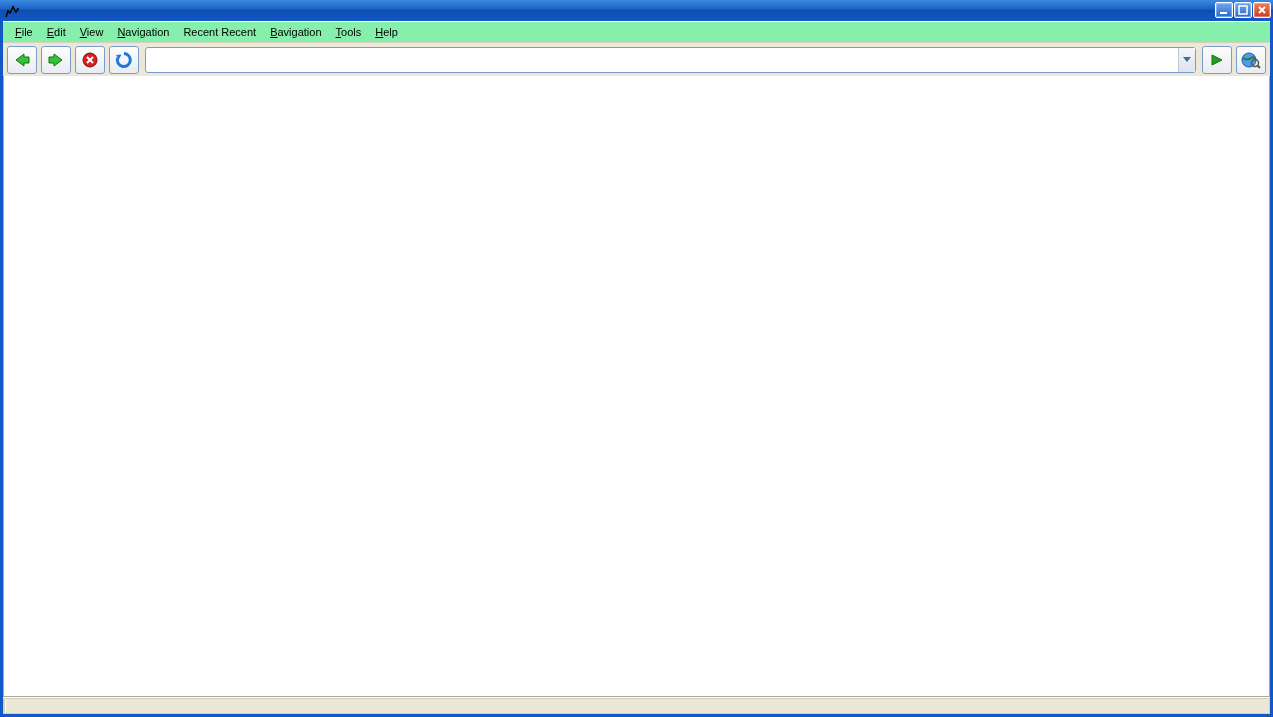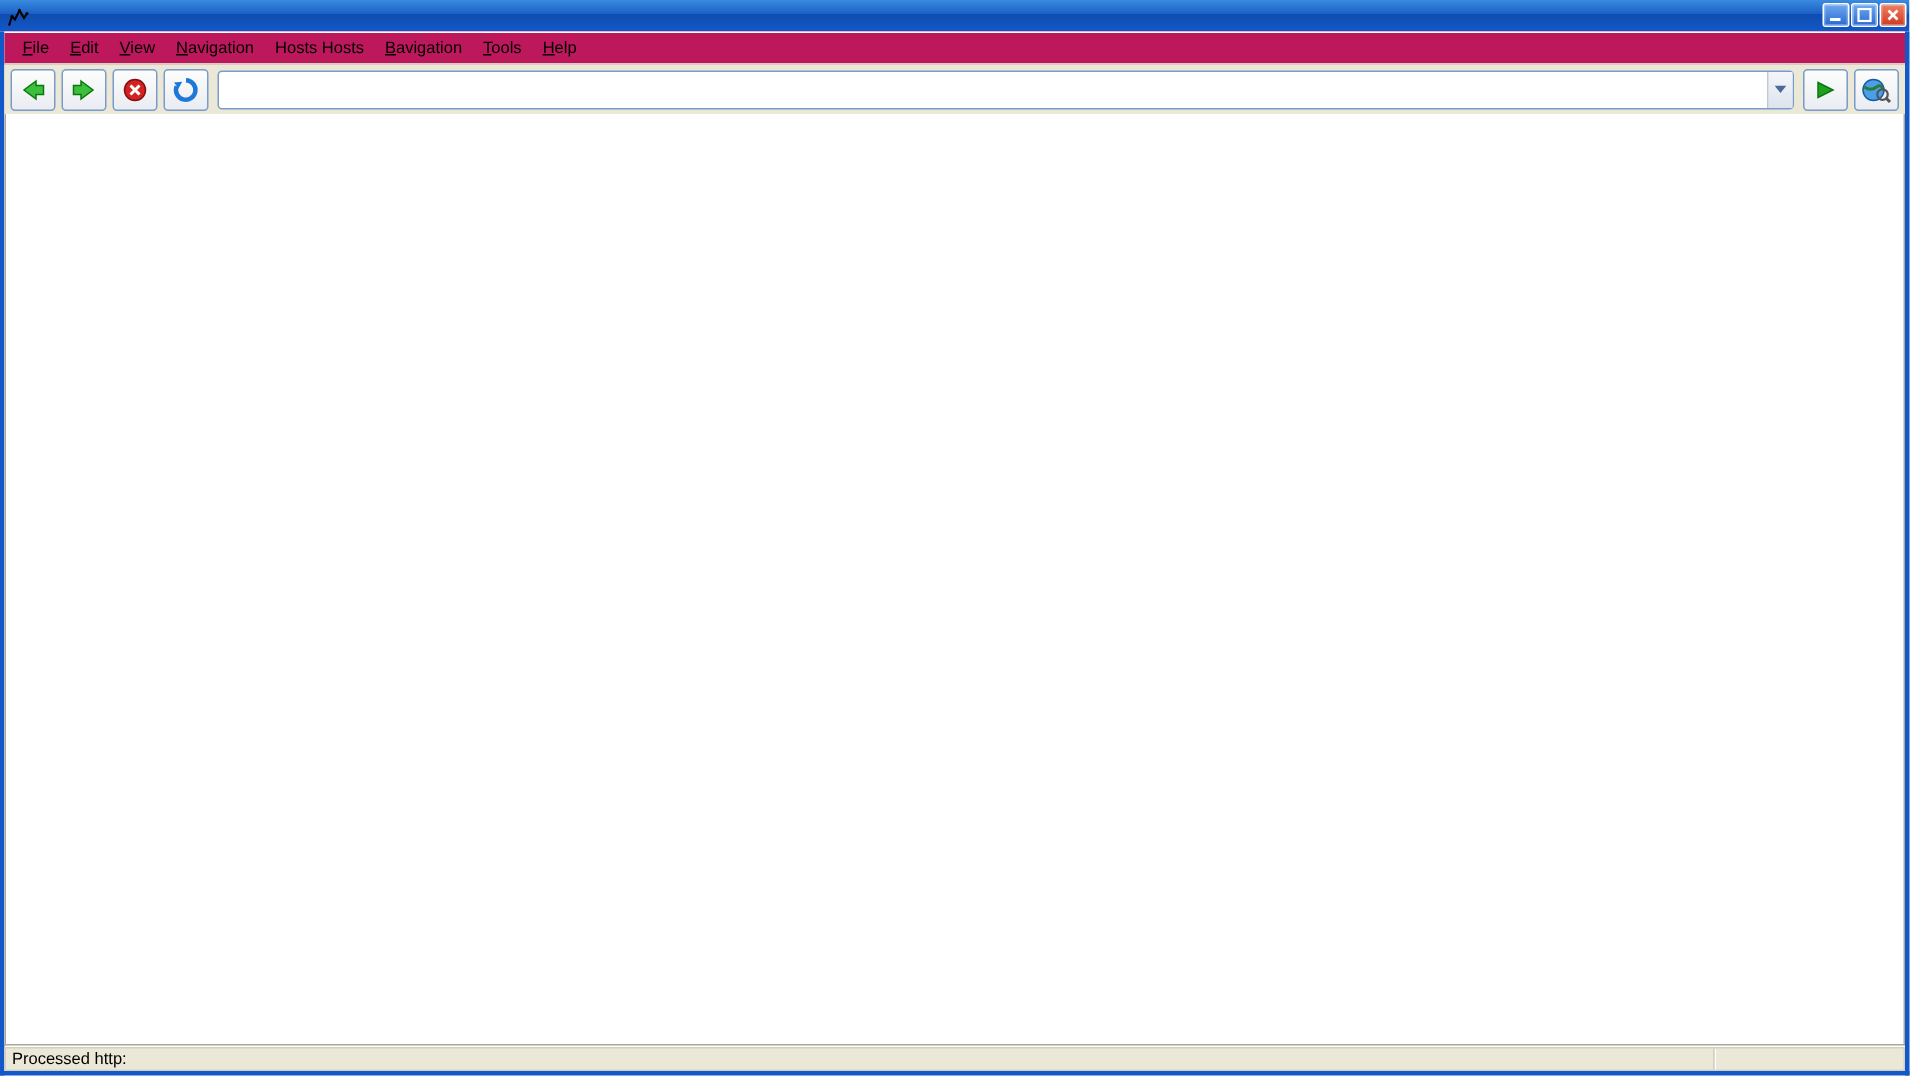--- a/index.html
+++ b/index.html
@@ -44,21 +44,21 @@
     box-shadow: inset 0 0 0 1px rgba(255,255,255,.3);
   }
   .winbtn.min, .winbtn.max {
     background: linear-gradient(to bottom, #6fa8f0, #2a6ad0);
   }
   .winbtn.close {
     background: linear-gradient(to bottom, #f08060, #d03a20);
   }
   .menubar {
     height: 20px;
-    background: #be185d;
+    background: #86efac;
     border-top: 1px solid #fff;
     border-bottom: 1px solid #d4d0c0;
     display: flex;
     align-items: center;
     padding-left: 6px;
     gap: 2px;
   }
   .menu-item {
     padding: 2px 6px;
     cursor: default;
@@ -197,21 +197,21 @@
 </div>
 
 <div class="outer-border"></div>
 
 <div class="chrome-area">
   <div class="menubar">
     <span class="menu-item"><span class="ul">F</span><span>ile</span></span>
     <span class="menu-item"><span class="ul">E</span><span>dit</span></span>
     <span class="menu-item"><span class="ul">V</span><span>iew</span></span>
     <span class="menu-item"><span class="ul">N</span><span>avigation</span></span>
-    <span class="menu-item">Hosts Hosts</span>
+    <span class="menu-item">Recent Recent</span>
     <span class="menu-item"><span class="ul">B</span><span>avigation</span></span>
     <span class="menu-item"><span class="ul">T</span><span>ools</span></span>
     <span class="menu-item"><span class="ul">H</span><span>elp</span></span>
   </div>
 
   <div class="toolbar">
     <div class="tbtn" title="Back">
       <svg width="20" height="18" viewBox="0 0 20 18">
         <path d="M12 3 L4 9 L12 15 L12 12 L17 12 L17 6 L12 6 Z" fill="#3cbf3c" stroke="#0a780a" stroke-width="1"></path>
       </svg>
@@ -255,15 +255,14 @@
         <circle cx="15" cy="12" r="3.5" fill="none" stroke="#555" stroke-width="1.5"></circle>
         <line x1="17.5" y1="14.5" x2="20" y2="17" stroke="#555" stroke-width="2"></line>
       </svg>
     </div>
   </div>
 </div>
 
 <div class="content"></div>
 
 <div class="statusbar">
-  <span class="status-text">Processed http:</span>
   <div class="status-cell"></div>
 </div>
 
 </body></html>

